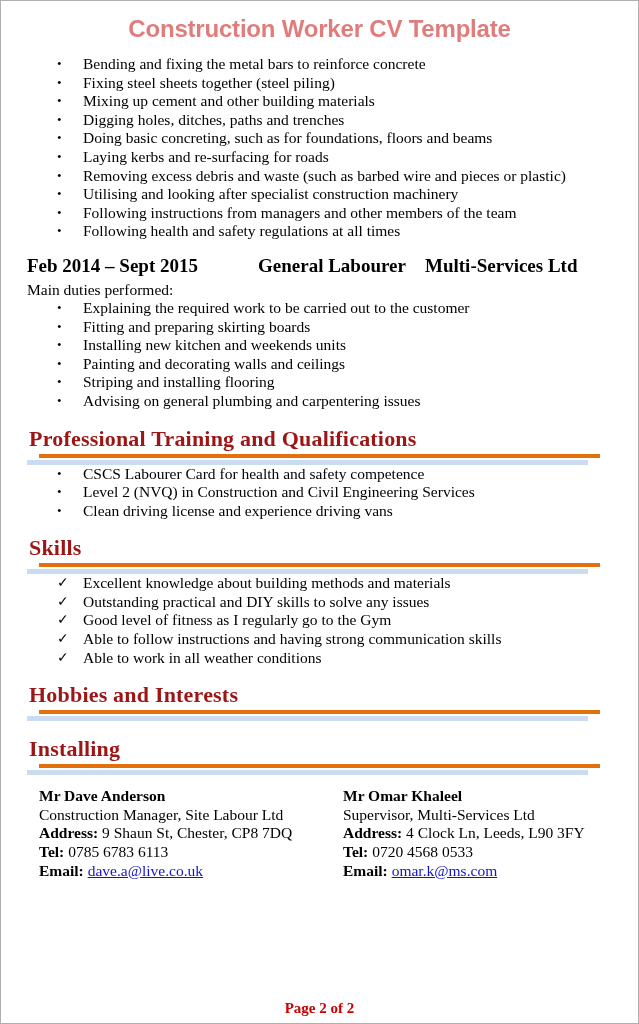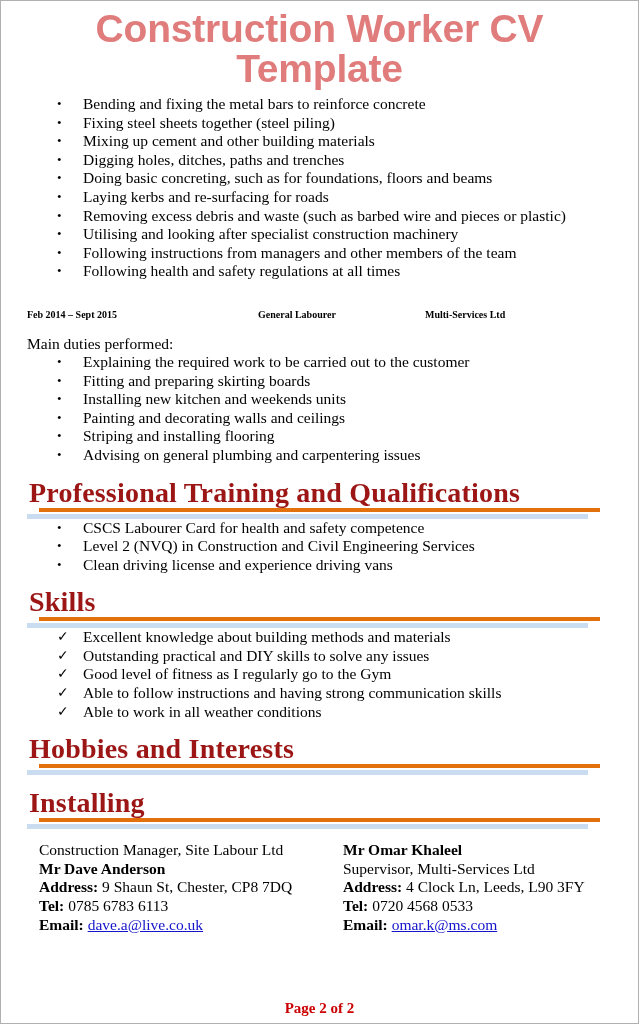--- a/index.html
+++ b/index.html
@@ -22,21 +22,21 @@
   }
   .inner {
     padding: 0 12px 0 12px;
   }
 
   
   .doc-title {
     text-align: center;
     font-family: "Liberation Sans", "DejaVu Sans", sans-serif;
     font-weight: bold;
-    font-size: 39px;
+    font-size: 24px;
     line-height: 40px;
     color: #e07c7c;
     letter-spacing: -0.2px;
     margin: 8px 0 6px 0;
   }
 
   
   ul.bullets {
     list-style: none;
     margin: 0;
@@ -61,40 +61,40 @@
     left: 44px;
     font-size: 14px;
   }
 
   .list-gap-top { margin-top: 5px; }
 
   
   .job-row {
     position: relative;
     height: 22px;
-    margin-top: 28px;
-    font-weight: bold;
-    font-size: 10px;
+    margin-top: 14px;
+    font-weight: bold;
+    font-size: 19px;
   }
   .job-row .c1 { position: absolute; left: 14px; top: 0; }
   .job-row .c2 { position: absolute; left: 245px; top: 0; }
   .job-row .c3 { position: absolute; left: 412px; top: 0; }
 
   .main-duties {
     font-size: 15.5px;
     line-height: 19px;
     margin: 3px 0 0 14px;
   }
 
   
   .section {
     margin-top: 14px;
   }
   .section-title {
-    font-size: 28px;
+    font-size: 22px;
     line-height: 27px;
     font-weight: bold;
     color: #9c1616;
     margin: 0 0 2px 16px;
     letter-spacing: 0.2px;
   }
   .rule-orange {
     height: 4px;
     background: #e2700c;
     margin: 0 26px 0 26px;
@@ -215,22 +215,22 @@
     </div>
 
     <div class="section">
       <div class="section-title">Installing</div>
       <div class="rule-orange"></div>
       <div class="rule-blue"></div>
 
       <div class="refs">
 
         <div class="ref-col left">
+          <div class="ref-line ref-name">Mr Dave Anderson</div>
           <div class="ref-line">Construction Manager, Site Labour Ltd</div>
-          <div class="ref-line ref-name">Mr Dave Anderson</div>
           <div class="ref-line">
             <span class="lbl">Address:</span> 
             <span>9 Shaun St, Chester, CP8 7DQ</span>
           </div>
           <div class="ref-line">
             <span class="lbl">Tel:</span> 
             <span>0785 6783 6113</span>
           </div>
           <div class="ref-line">
             <span class="lbl">Email:</span> 

